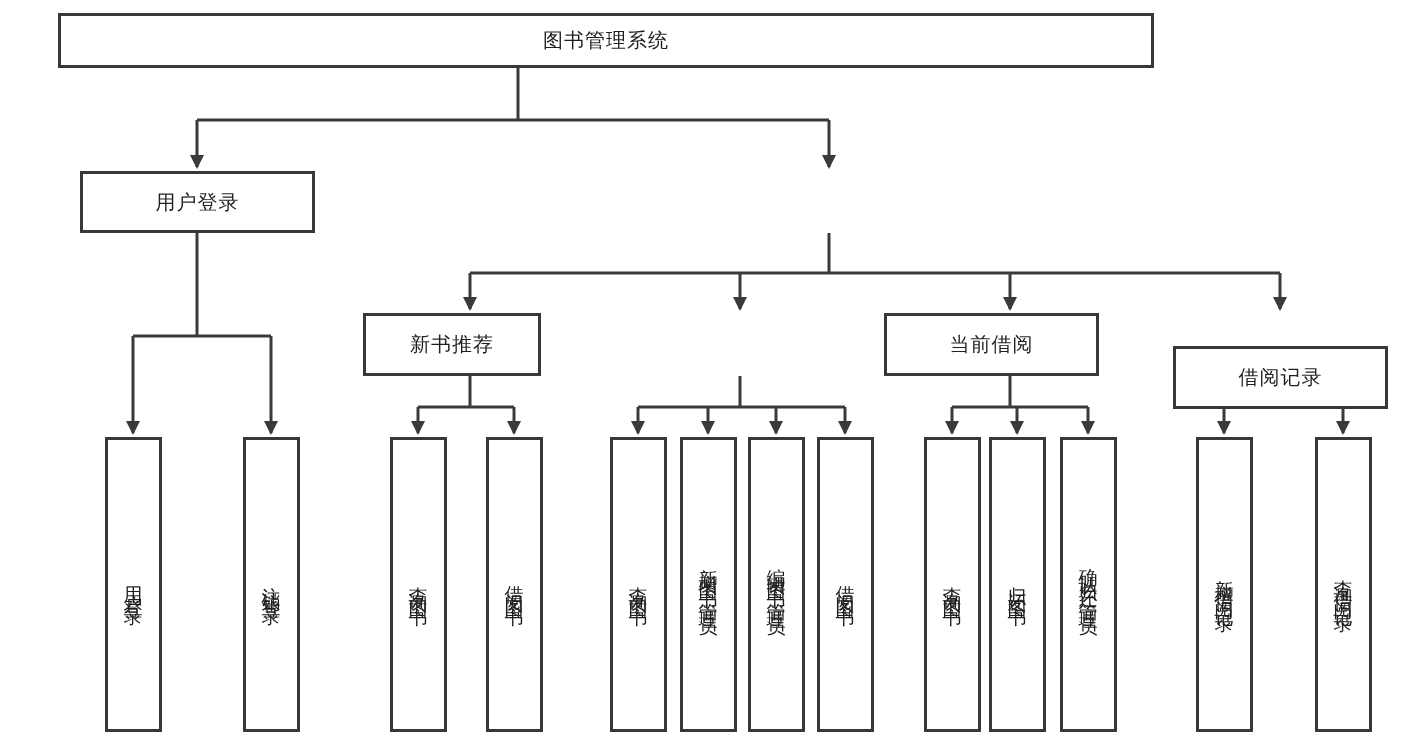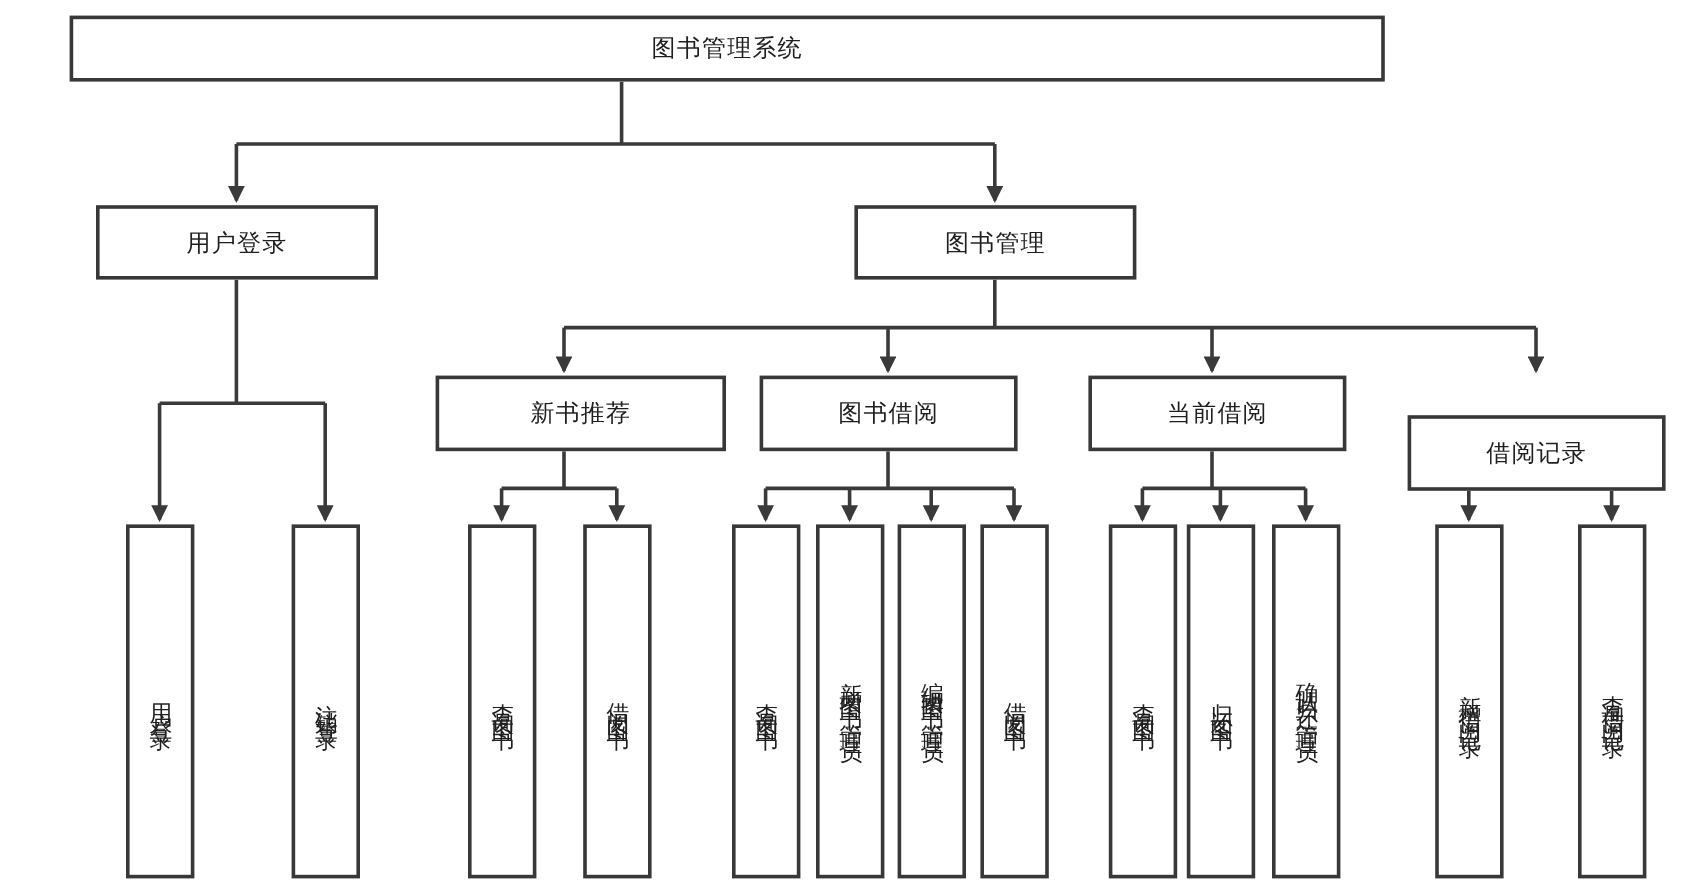--- a/index.html
+++ b/index.html
@@ -106,31 +106,25 @@
     <line x1="1343" y1="407" x2="1343" y2="433" marker-end="url(#arw)"></line>
   </svg>
 
   <div class="box h" style="left:14px; top:13px; width:1096px; height:55px;margin-left:44px;">
     <span>图书管理系统</span>
   </div>
 
   <div class="box h" style="left:80px; top:171px; width:235px; height:62px;">
     <span>用户登录</span>
   </div>
-  <div class="box h" style="left:712px; top:171px; width:235px; height:62px;">
-    <span>图书管理</span>
-  </div>
 
-  <div class="box h" style="left:363px; top:313px; width:242px; height:63px;">
+  <div class="box h" style="left:363px; top:313px; width:178px; height:63px;">
     <span>新书推荐</span>
   </div>
-  <div class="box h" style="left:633px; top:313px; width:215px; height:63px;">
-    <span>图书借阅</span>
-  </div>
-  <div class="box h" style="left:907px; top:313px; width:215px; height:63px;">
+  <div class="box h" style="left:884px; top:313px; width:215px; height:63px;">
     <span>当前借阅</span>
   </div>
   <div class="box h" style="left:1173px; top:313px; width:215px; height:63px;margin-top:33px;">
     <span>借阅记录</span>
   </div>
 
   <div class="box v" style="left:105px; top:437px; width:57px; height:295px;">
     <span>用户登录</span>
   </div>
   <div class="box v" style="left:243px; top:437px; width:57px; height:295px;">

